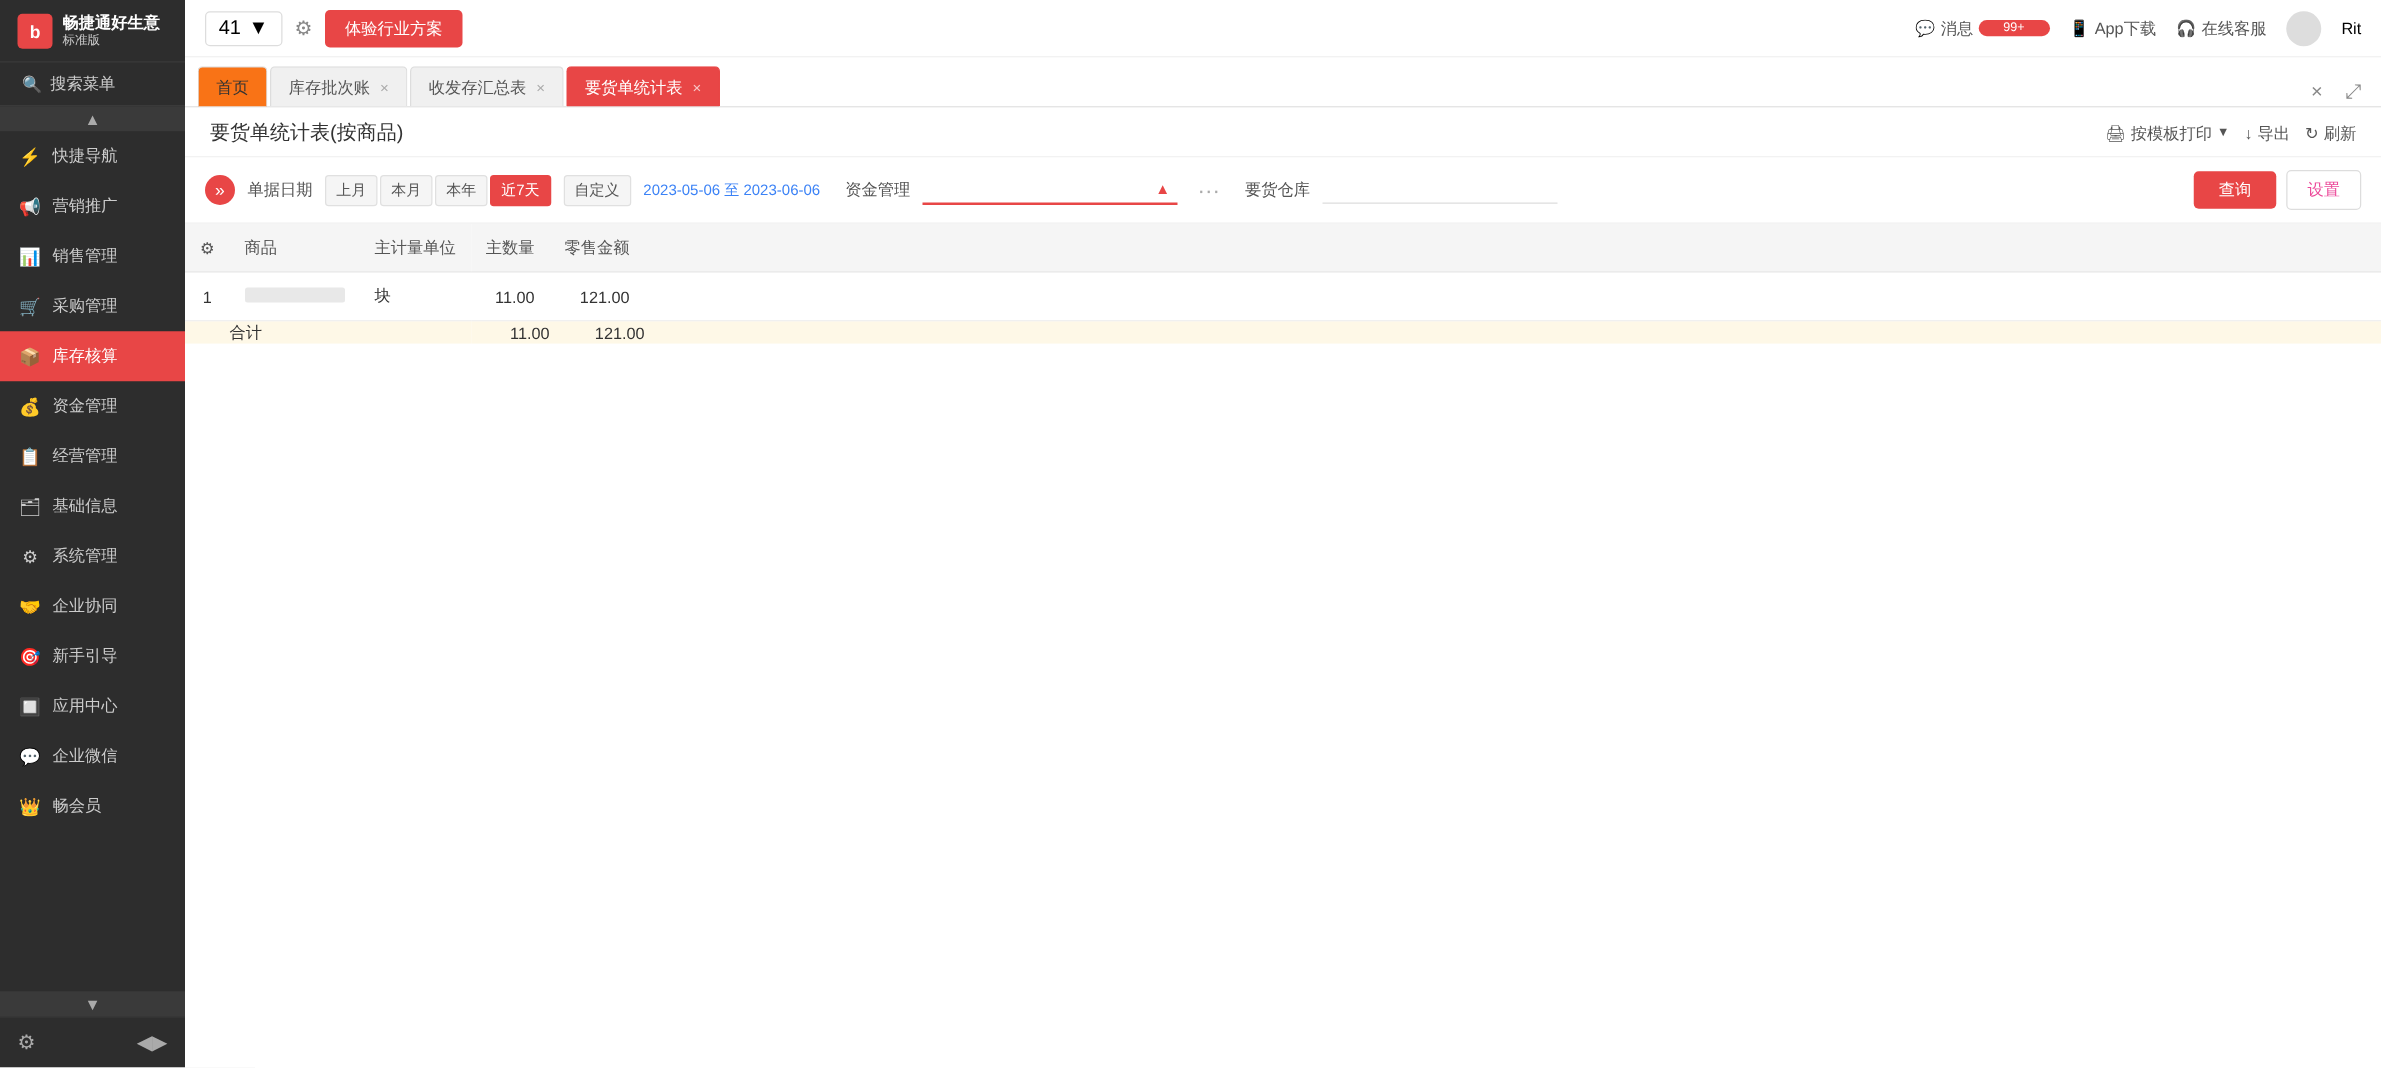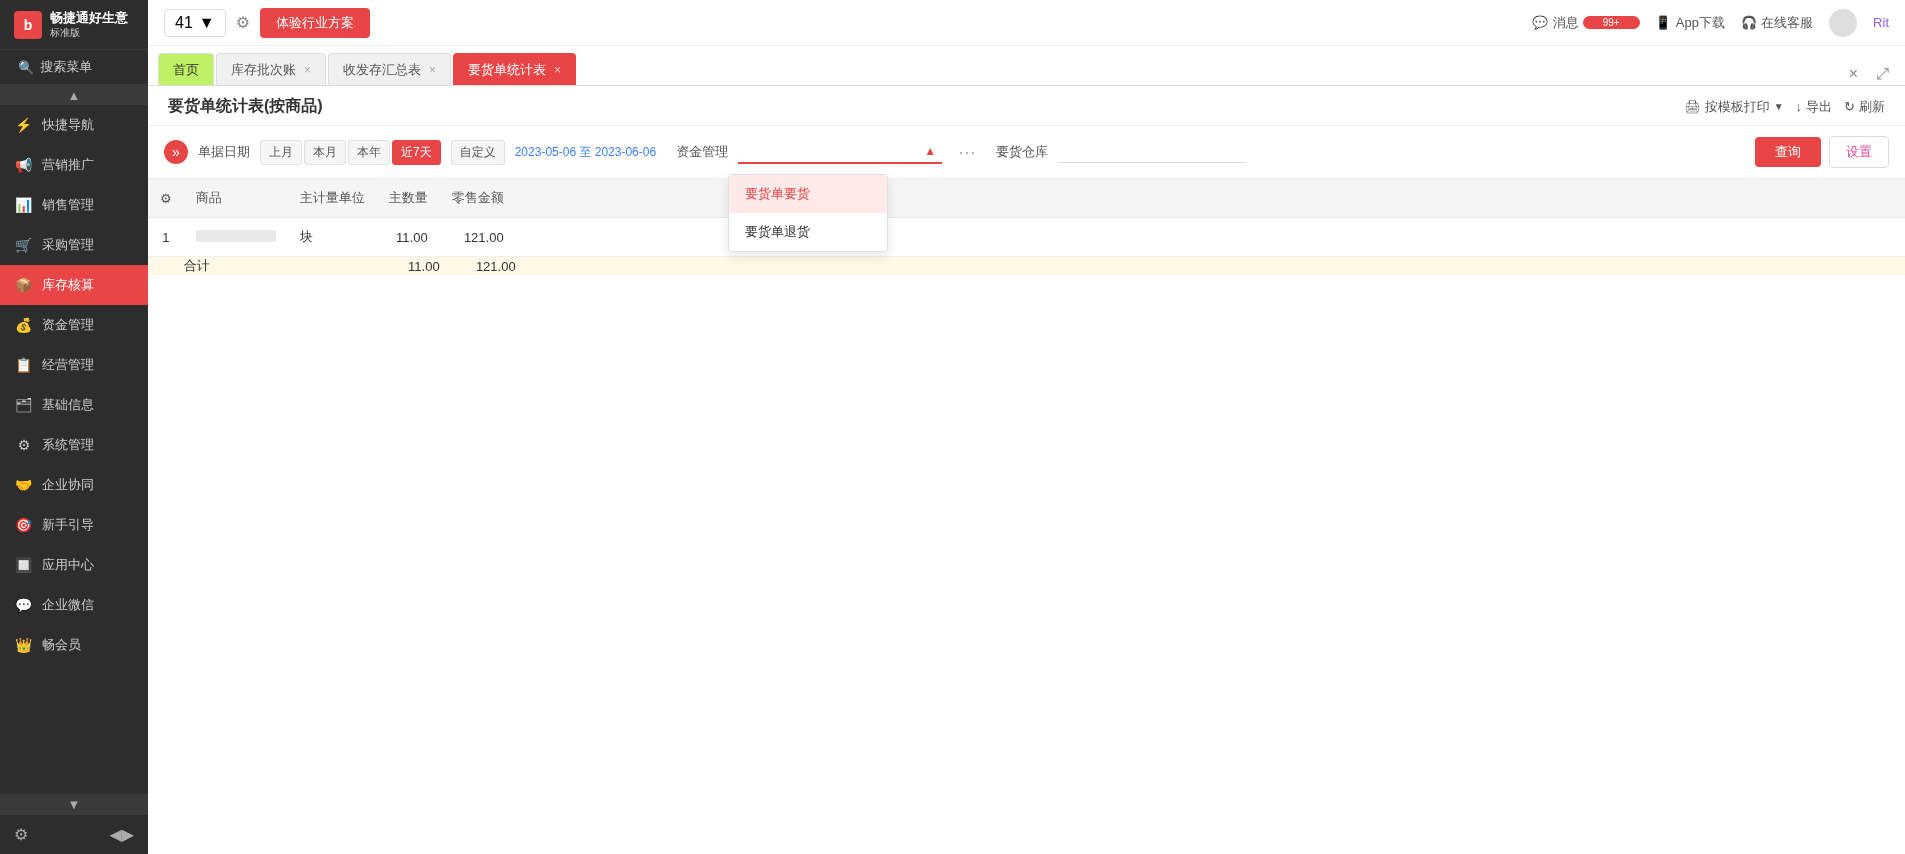--- a/index.html
+++ b/index.html
@@ -131,21 +131,21 @@
       background: #f0f0f0;
       border: 1px solid #ddd;
       border-bottom: none;
       height: 32px;
     }
     .tab.active {
       background: #e84646; color: #fff; border-color: #e84646;
     }
     .tab .tab-close { font-size: 12px; color: #aaa; margin-left: 2px; }
     .tab.active .tab-close { color: rgba(255,255,255,0.7); }
-    .tab-home { background: #bef264; color: #333; }
+    .tab-home { background: #f97316; color: #333; }
     .tabs-right { margin-left: auto; display: flex; align-items: center; gap: 6px; }
     .tabs-right-btn { font-size: 16px; color: #888; cursor: pointer; padding: 2px 6px; }
 
     
     .page-content {
       flex: 1;
       background: #f5f5f5;
       overflow: auto;
       padding: 0;
     }
@@ -157,21 +157,21 @@
     }
 
     
     .page-header {
       display: flex;
       align-items: center;
       justify-content: space-between;
       padding: 10px 20px 8px;
       border-bottom: 1px solid #eee;
     }
-    .page-title { font-size: 16px; font-weight: bold; color: #333; }
+    .page-title { font-size: 16px; font-weight: normal; color: #333; }
     .page-actions { display: flex; align-items: center; gap: 12px; font-size: 13px; color: #555; }
     .page-action-btn { display: flex; align-items: center; gap: 4px; cursor: pointer; color: #555; }
 
     
     .filter-bar {
       display: flex;
       align-items: center;
       padding: 10px 16px;
       background: #fff;
       border-bottom: 1px solid #f0f0f0;
@@ -404,21 +404,21 @@
       </div>
       <div class="top-bar-right-item">
         <span>📱</span>
         <span>App下载</span>
       </div>
       <div class="top-bar-right-item">
         <span>🎧</span>
         <span>在线客服</span>
       </div>
       <div class="avatar"></div>
-      <span style="color:#8b5cf6;">Rit</span>
+      <span style="color:#000000;">Rit</span>
     </div>
   </div>
 
   <div class="tabs-bar">
     <div class="tab tab-home">
       <span>首页</span>
     </div>
     <div class="tab">
       <span>库存批次账</span>
       <span class="tab-close">×</span>
@@ -483,24 +483,20 @@
         <span class="filter-more-btn">···</span>
 
         <span class="warehouse-label">要货仓库</span>
         <input class="warehouse-input" type="text" style="">
 
         <div class="filter-actions">
           <button class="query-btn">查询</button>
           <button class="set-btn">设置</button>
         </div>
 
-        <div class="dropdown-overlay">
-          <div class="dropdown-item selected">要货单要货</div>
-          <div class="dropdown-item">要货单退货</div>
-        </div>
       </div>
 
       <div class="table-wrapper">
         <table>
           <thead>
             <tr>
               <th class="th-settings">⚙</th>
               <th>商品</th>
               <th>主计量单位</th>
               <th class="td-num">主数量</th>

